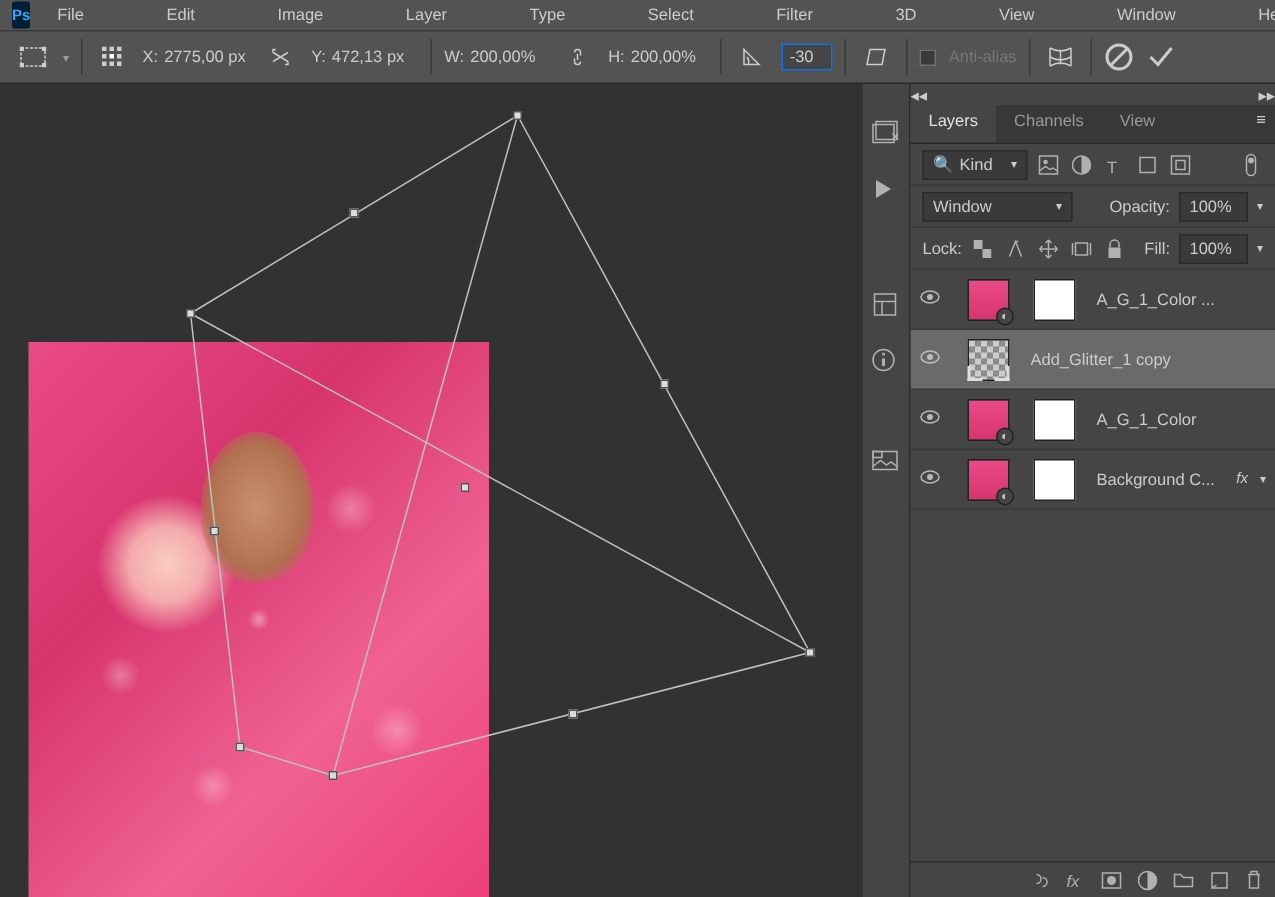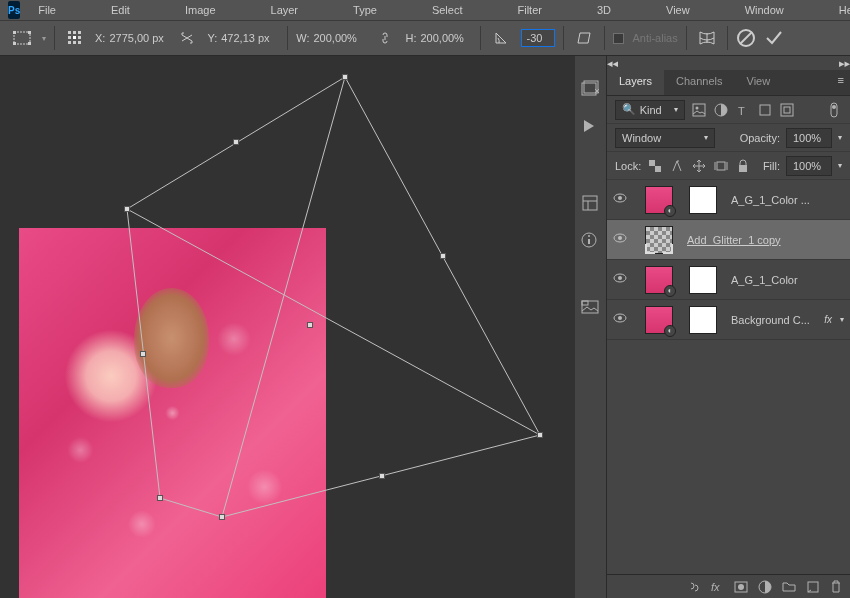--- a/index.html
+++ b/index.html
@@ -47,21 +47,21 @@
 .thumb.pinkglitter{background:linear-gradient(135deg,#e94b87,#f06292,#d6346d)}
 .thumb.subject{background:linear-gradient(#ddd 40%,#333 40%)}
 .thumb.maskblur{background:radial-gradient(circle,#fff 30%,#000 75%)}
 .thumb .corner{position:absolute;width:10px;height:10px}
 .thumb .corner.bl{left:-1px;bottom:-1px;border-left:2px solid #ddd;border-bottom:2px solid #ddd}
 .thumb .corner.br{right:-1px;bottom:-1px;border-right:2px solid #ddd;border-bottom:2px solid #ddd}
 .adj-badge{position:absolute;right:-4px;bottom:-4px;width:12px;height:12px;background:#454545;border:1px solid #222;border-radius:50%;font-size:8px;display:flex;align-items:center;justify-content:center}
 .link-ic{width:8px;height:14px;opacity:0.6}
 .layer-name{flex:1;white-space:nowrap;overflow:hidden;text-overflow:ellipsis}
 .layer-name.italic{font-style:italic}
-.layer-name.underline{text-decoration:underline}
+.layer-name.underline{}
 .lock-ic{width:12px;height:12px;opacity:0.7}
 .fx-label{font-size:10px;font-style:italic;margin-right:2px}
 .panel-footer{height:24px;border-top:1px solid #2a2a2a;display:flex;align-items:center;justify-content:flex-end;padding:0 6px;gap:10px}
 .foot-ic{width:14px;height:14px;cursor:pointer;opacity:0.8}
 svg{display:block}
 </style>
 </head>
 <body>
 
 <div class="menubar">

